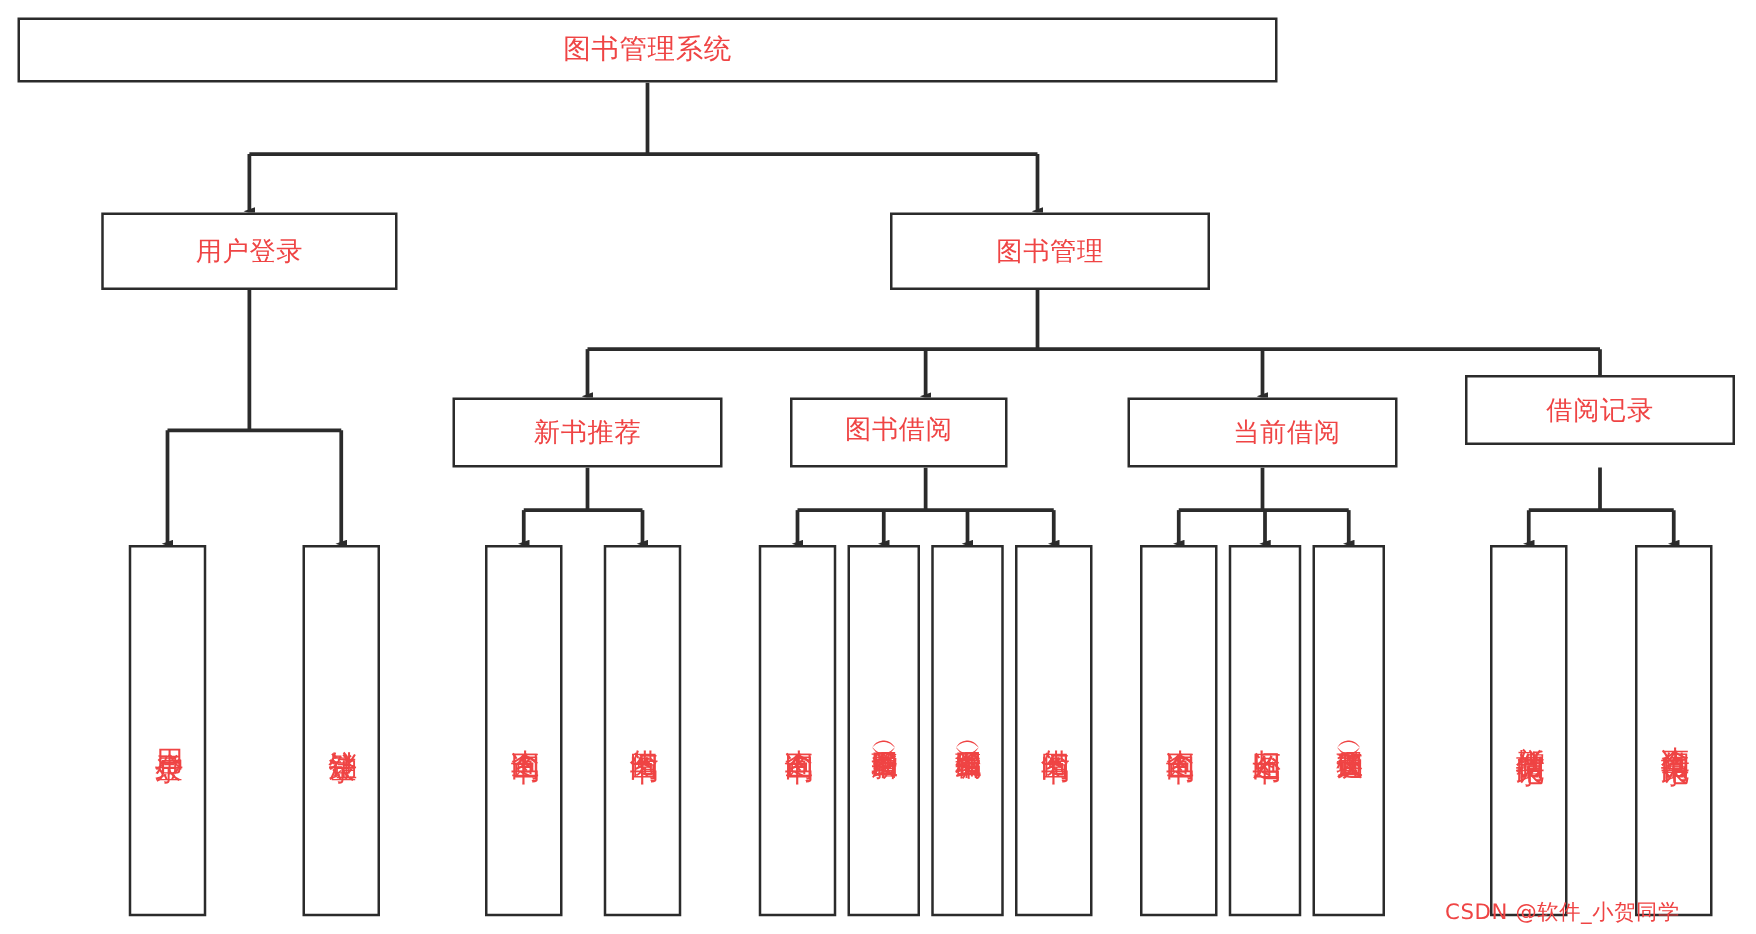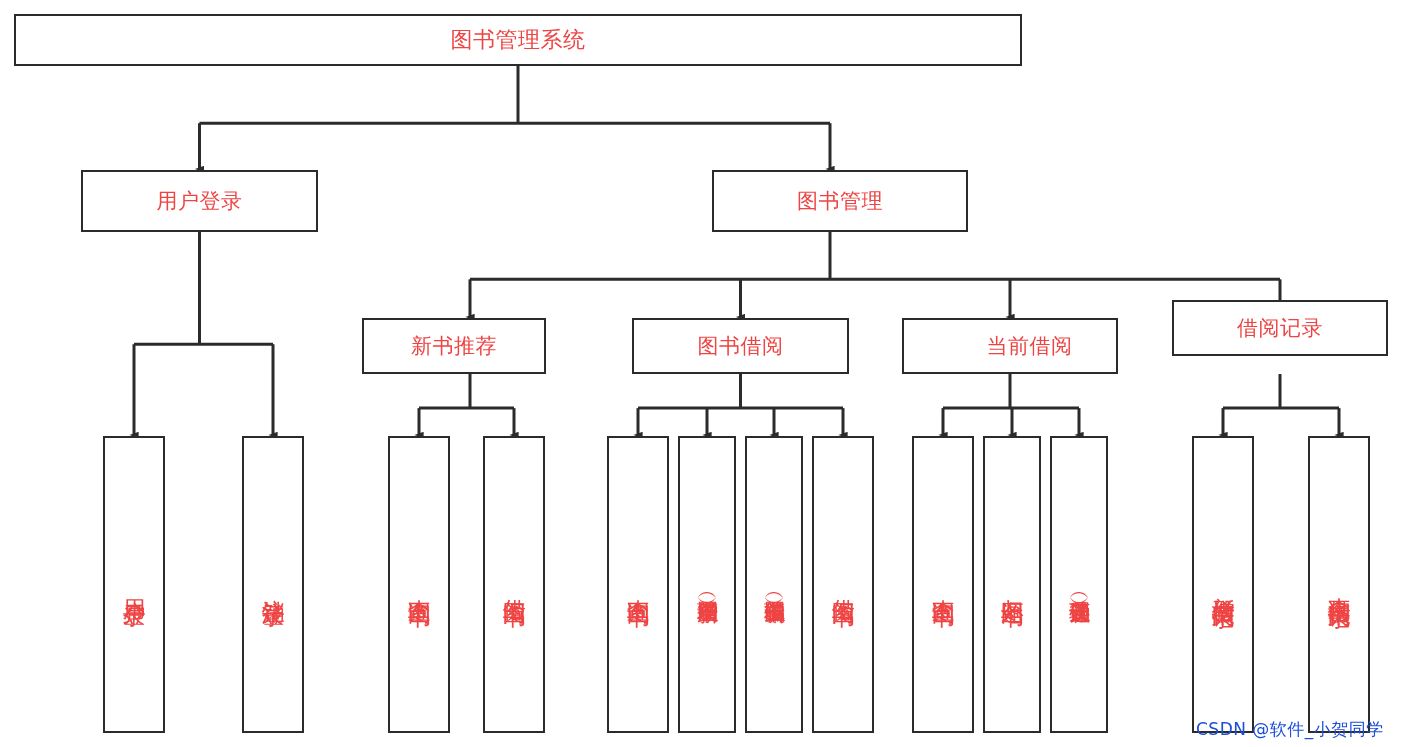--- a/index.html
+++ b/index.html
@@ -122,24 +122,24 @@
     <span class="label">图书管理系统</span>
   </div>
 
   <div class="node horiz" id="node-l2-0" style="left: 81px; top: 170px; width: 237px; height: 62px;">
     <span class="label">用户登录</span>
   </div>
   <div class="node horiz" id="node-l2-1" style="left: 712px; top: 170px; width: 256px; height: 62px;">
     <span class="label">图书管理</span>
   </div>
 
-  <div class="node horiz" id="node-l3-0" style="left: 362px; top: 318px; width: 184px; height: 56px;">
+  <div class="node horiz" id="node-l3-0" style="left: 362px; top: 318px; width: 216px; height: 56px;">
     <span class="label">新书推荐</span>
   </div>
-  <div class="node horiz" id="node-l3-1" style="left: 632px; top: 318px; width: 217px; height: 56px;">
+  <div class="node horiz" id="node-l3-1" style="left: 632px; top: 318px; width: 174px; height: 56px; font-family: Liberation Mono, monospace;">
     <span class="label">图书借阅</span>
   </div>
   <div class="node horiz" id="node-l3-2" style="left: 902px; top: 318px; width: 216px; height: 56px; padding-left: 39px;">
     <span class="label">当前借阅</span>
   </div>
   <div class="node horiz" id="node-l3-3" style="left: 1172px; top: 300px; width: 216px; height: 56px;">
     <span class="label">借阅记录</span>
   </div>
 
   <div class="node vert" id="node-leaf-0" style="left: 103px; top: 436px; width: 62px; height: 297px;">
@@ -175,14 +175,14 @@
   <div class="node vert tight" id="node-leaf-10" style="left: 1050px; top: 436px; width: 58px; height: 297px;">
     <span class="label">确认归还（管理员）</span>
   </div>
   <div class="node vert" id="node-leaf-11" style="left: 1192px; top: 436px; width: 62px; height: 297px;">
     <span class="label">新增借阅记录</span>
   </div>
   <div class="node vert" id="node-leaf-12" style="left: 1308px; top: 436px; width: 62px; height: 297px;">
     <span class="label">查询借阅记录</span>
   </div>
 
-  <div class="watermark" style="left: 1196px; top: 718px; color: #1d4ed8;">CSDN @软件_小贺同学</div>
+  <div class="watermark" style="left: 1156px; top: 718px; color: #ef4444;">CSDN @软件_小贺同学</div>
 </div>
 
 </body></html>

